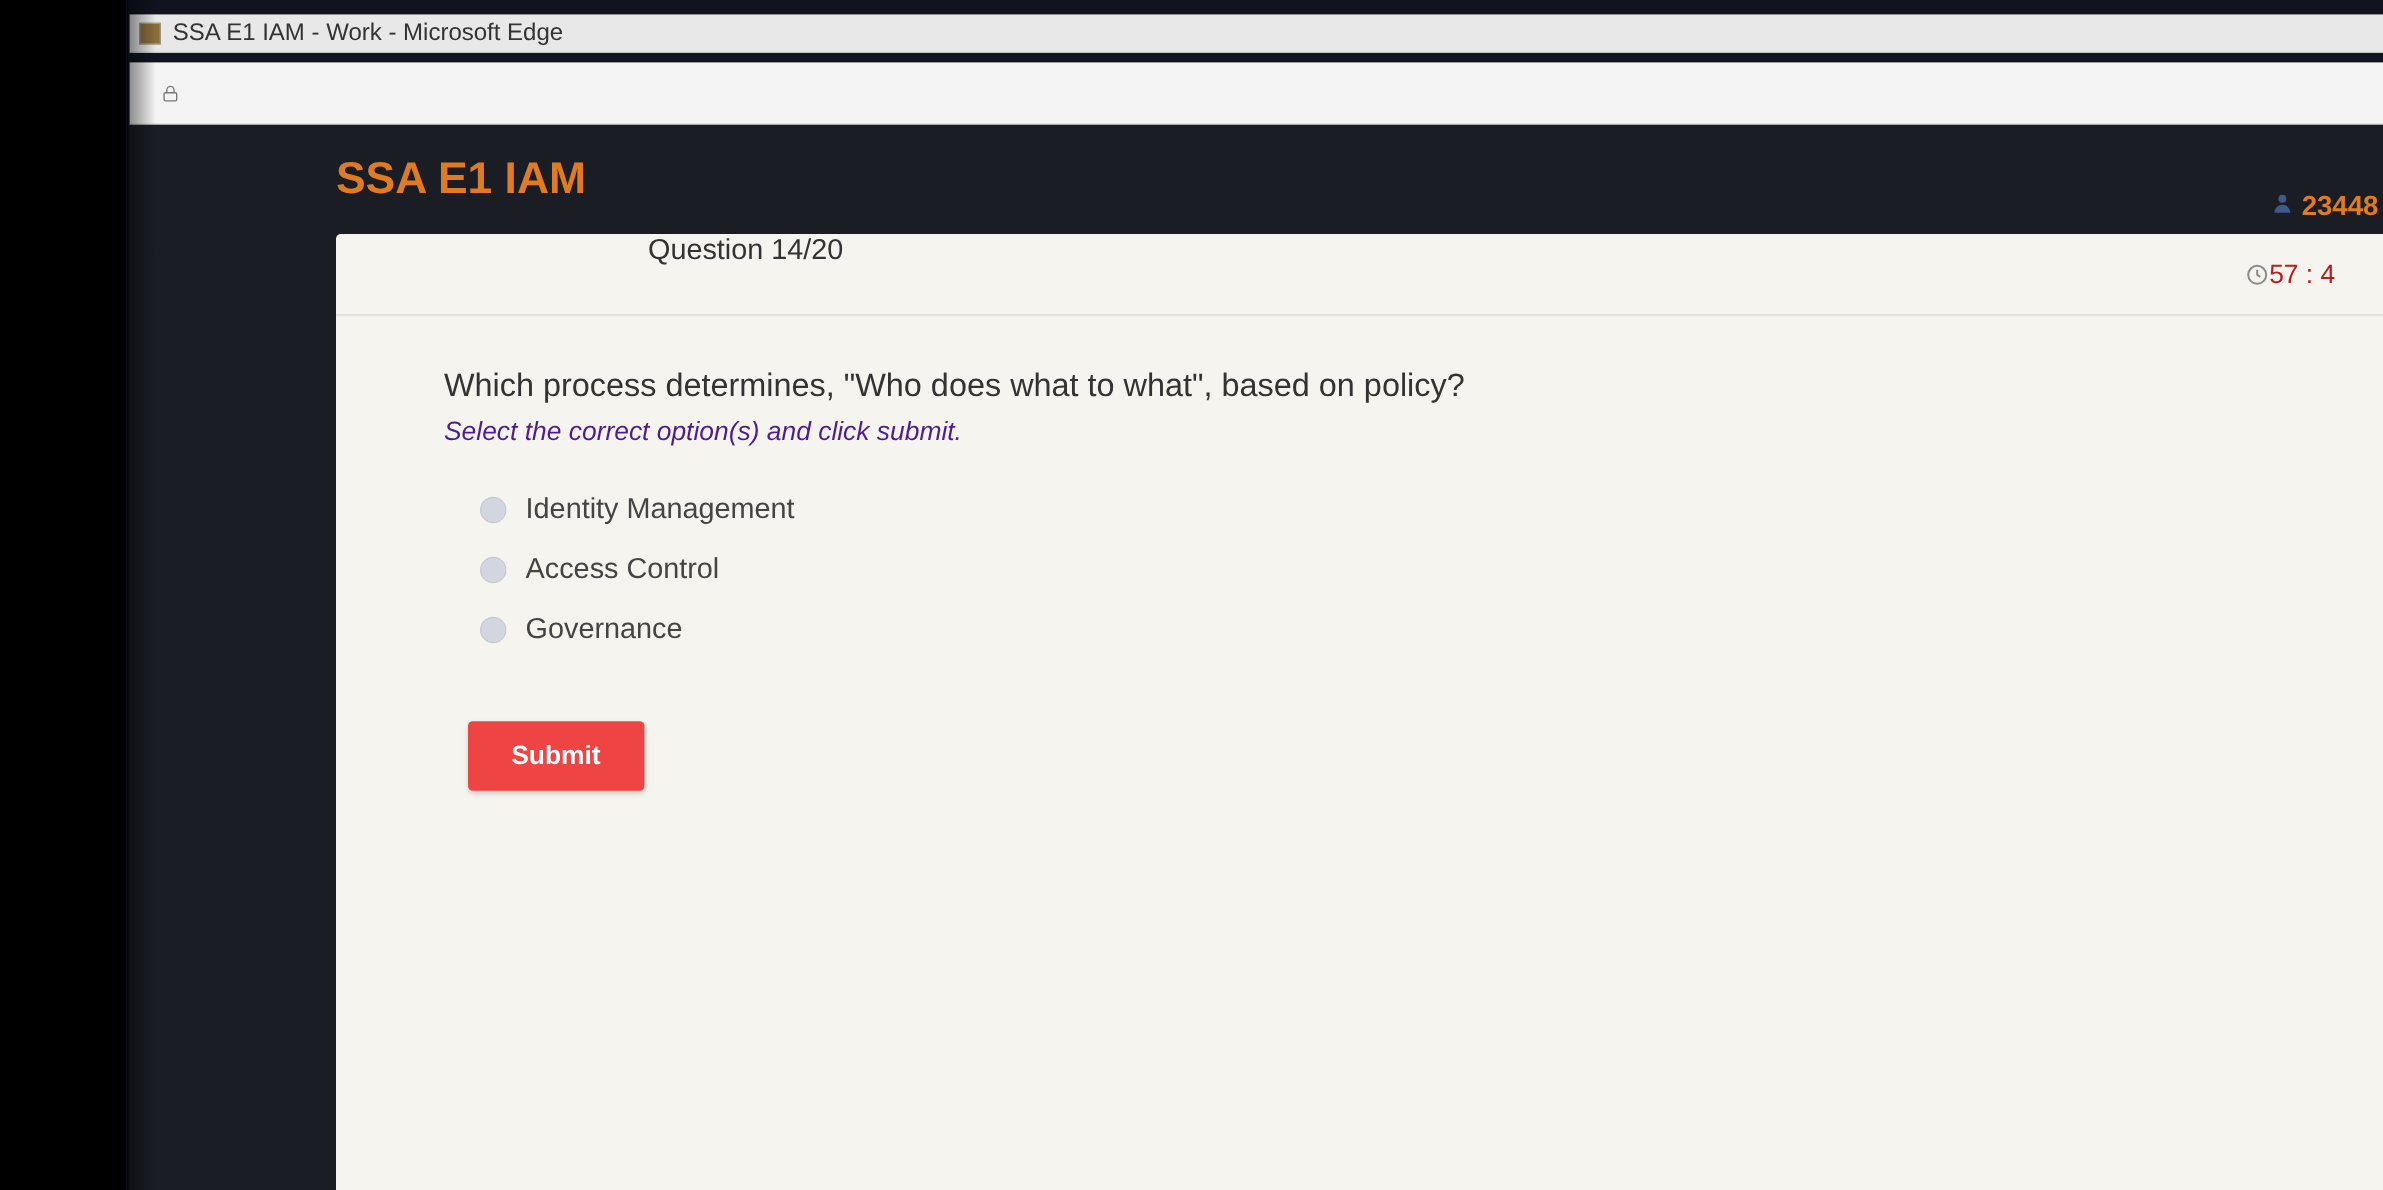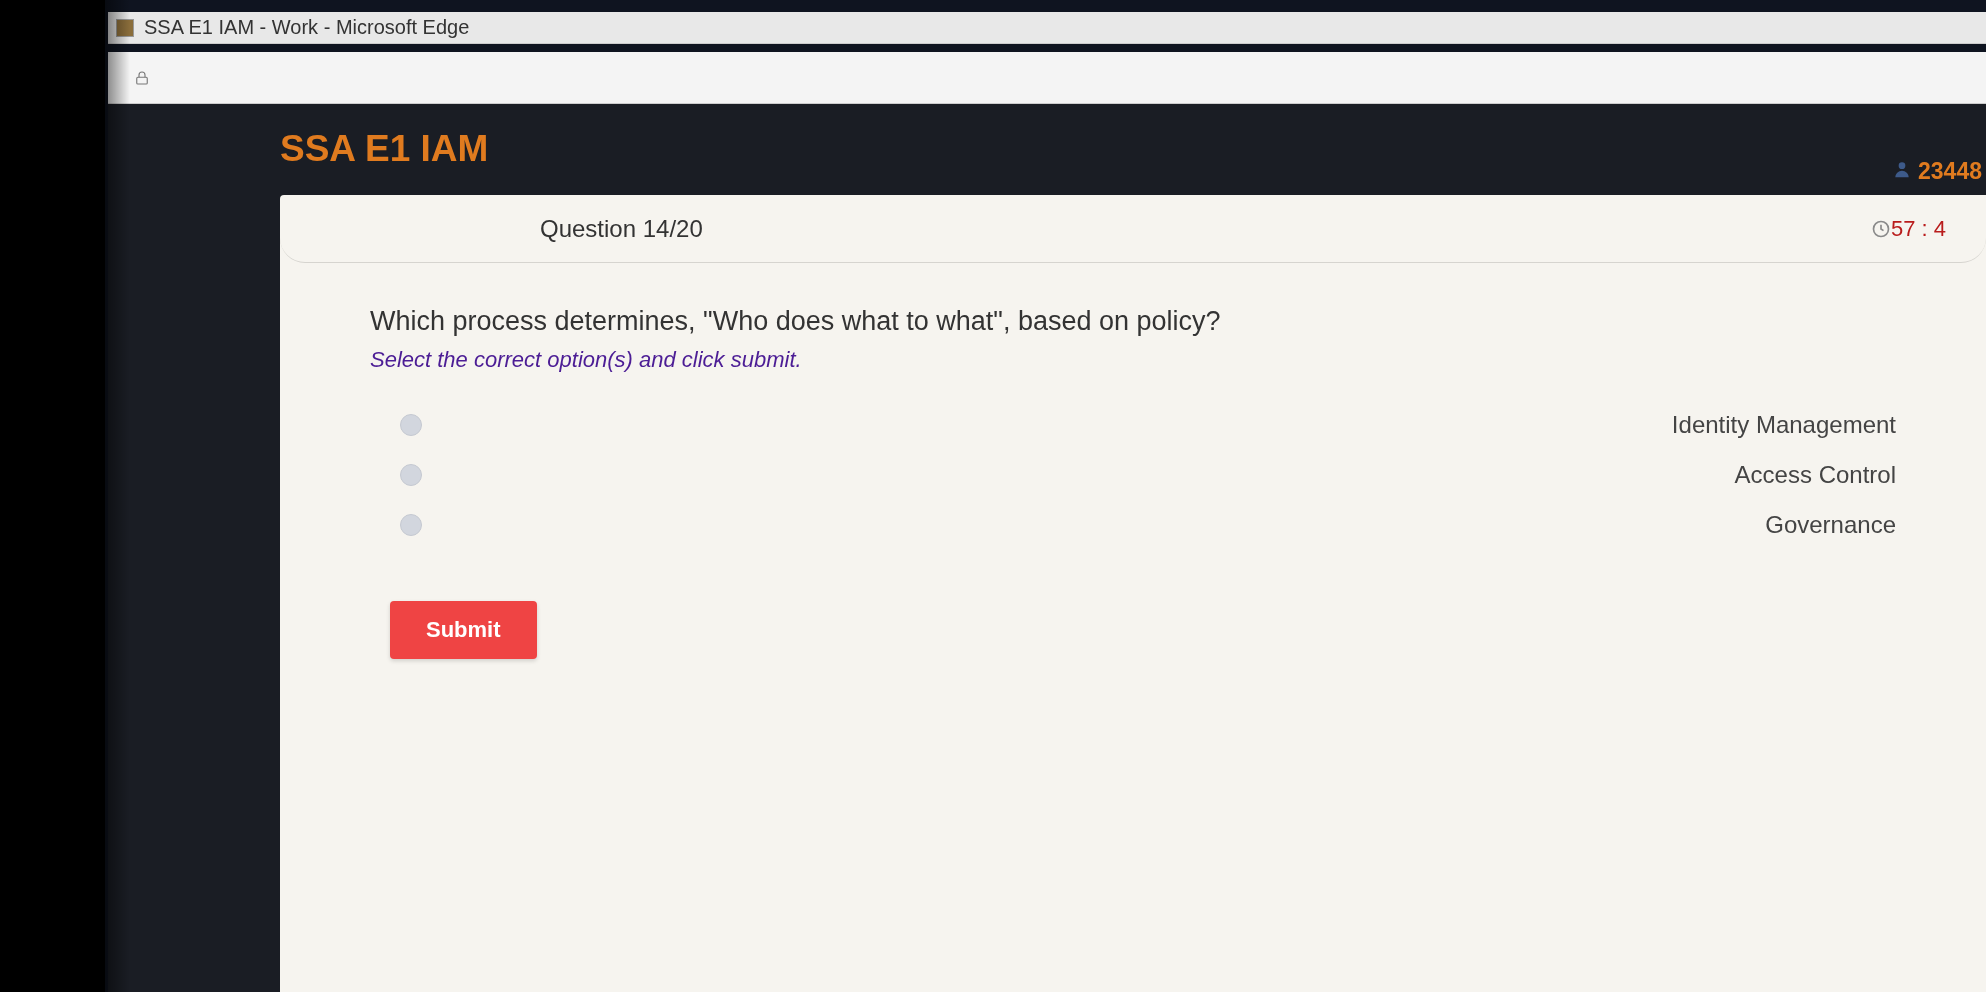--- a/index.html
+++ b/index.html
@@ -110,23 +110,21 @@
       top: 195px;
       right: 0;
       bottom: 0;
       background: #f6f4ef;
       border-radius: 4px 0 0 0;
     }
     .card-header {
       height: 68px;
       border-bottom: 1px solid #d6d4cf;
       display: flex;
-      align-items: center;
       padding: 0 40px;
-      border-radius: 25px;
     }
     .qcount {
       flex: 0 0 auto;
       margin-left: 220px;
       font-size: 24px;
       color: #333;
     }
     .timer {
       margin-left: auto;
       display: flex;
@@ -156,21 +154,20 @@
       margin-left: 30px;
     }
     .option {
       display: flex;
       align-items: center;
       gap: 16px;
       font-size: 24px;
       color: #444;
       margin-bottom: 22px;
       cursor: pointer;
-      justify-content: space-between;
     }
     .radio {
       width: 22px;
       height: 22px;
       border-radius: 50%;
       background: #d2d6de;
       border: 1px solid #c5c9d1;
     }
     .submit-btn {
       margin-top: 40px;

